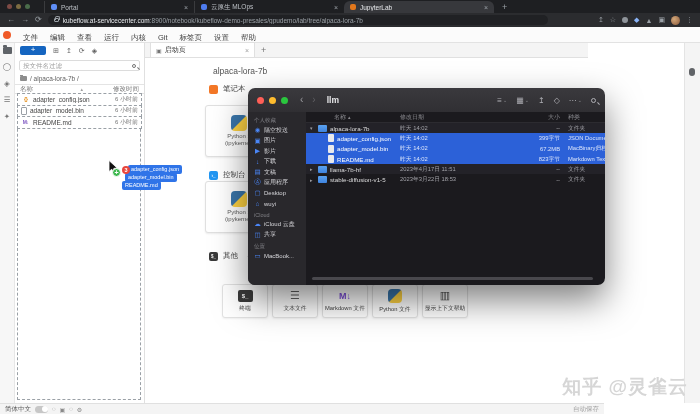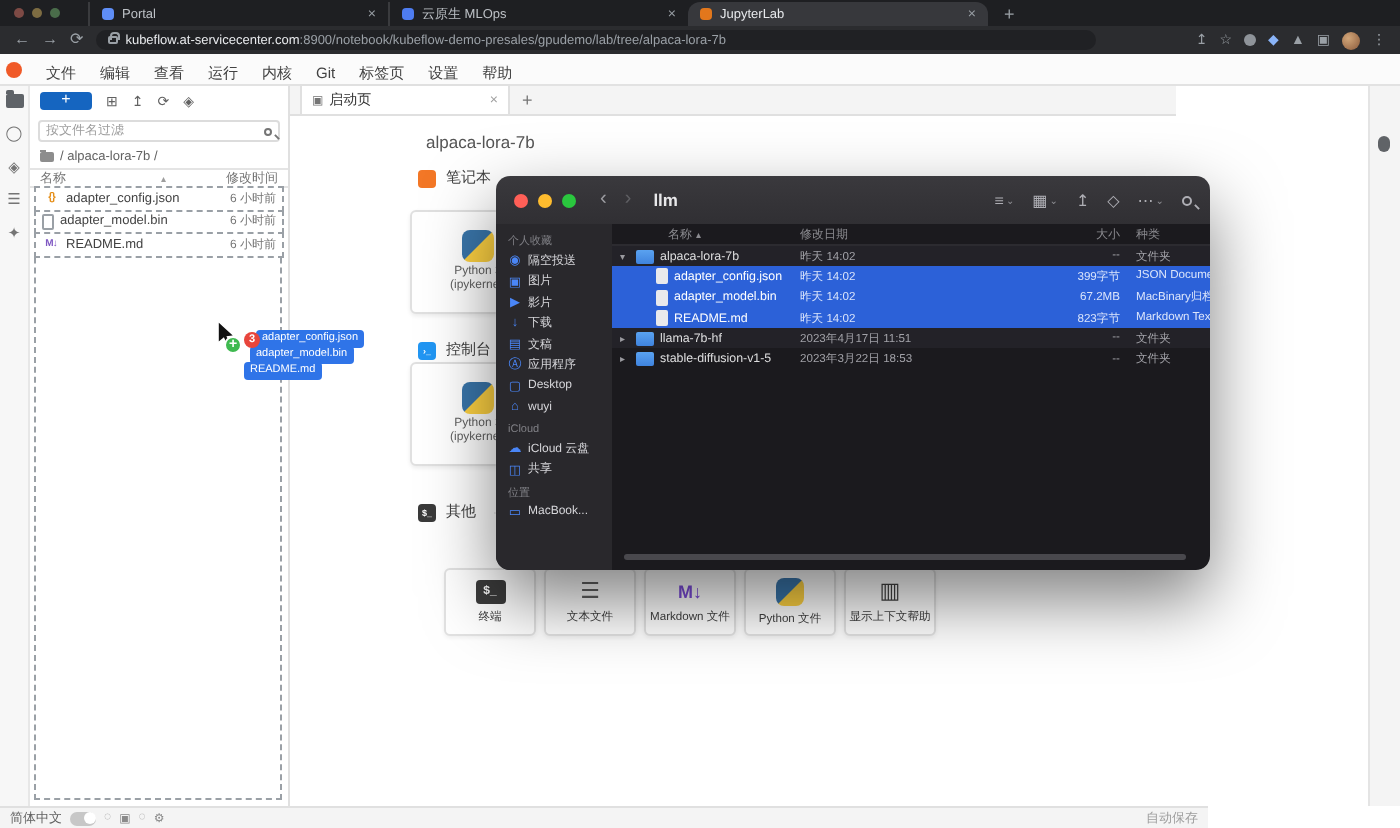--- a/index.html
+++ b/index.html
@@ -537,13 +537,14 @@
     <svg class="g-cursor" width="10" height="14" viewBox="0 0 10 14">
       <path d="M1,0.5 L1,11.5 L3.8,9.2 L5.6,13 L7.6,12 L5.8,8.4 L9.2,8 Z" fill="#111" stroke="#fff" stroke-width="0.8"></path>
     </svg>
     <span class="g-plus">+</span>
     <span class="g-count">3</span>
     <span class="chip chip1">adapter_config.json</span>
     <span class="chip chip2">adapter_model.bin</span>
     <span class="chip chip3">README.md</span>
   </div>
 
+  <div class="watermark">知乎 @灵雀云</div>
 </div>
 
 </body></html>

